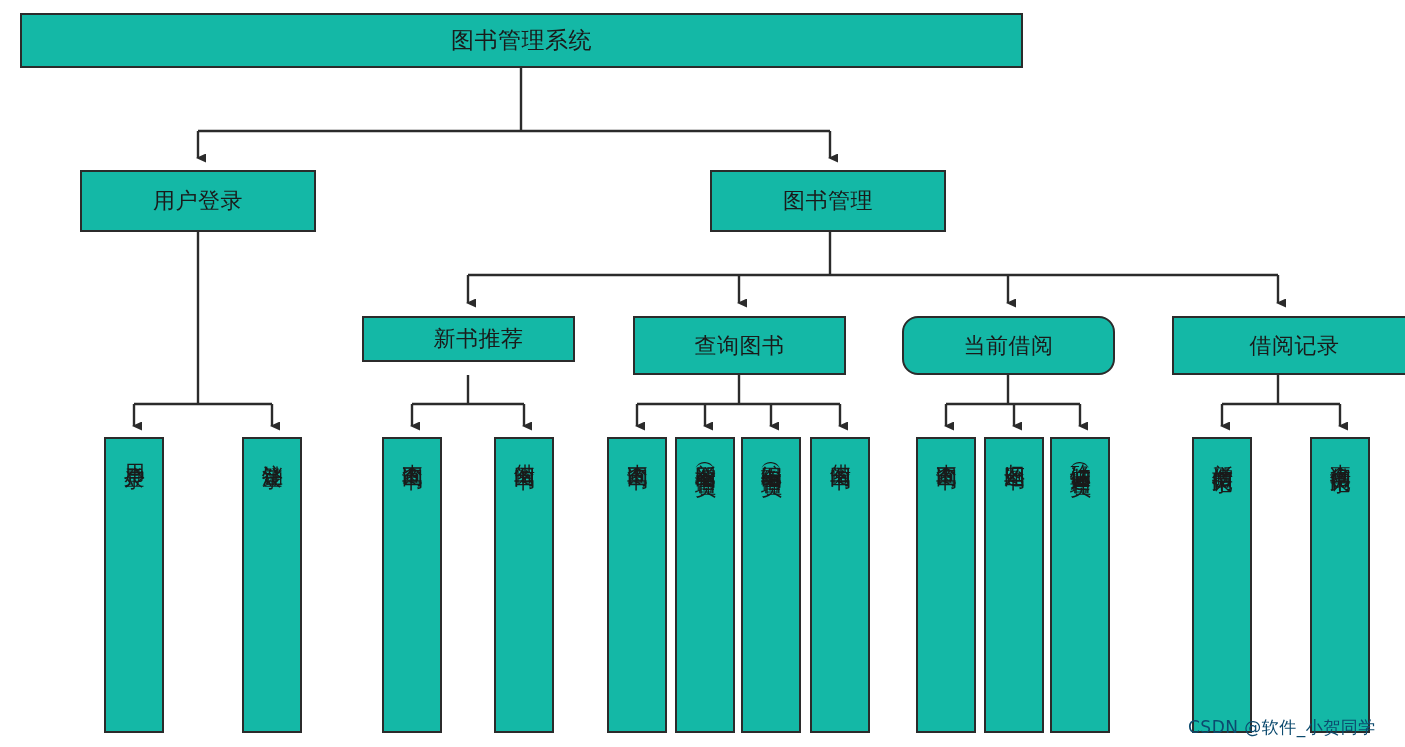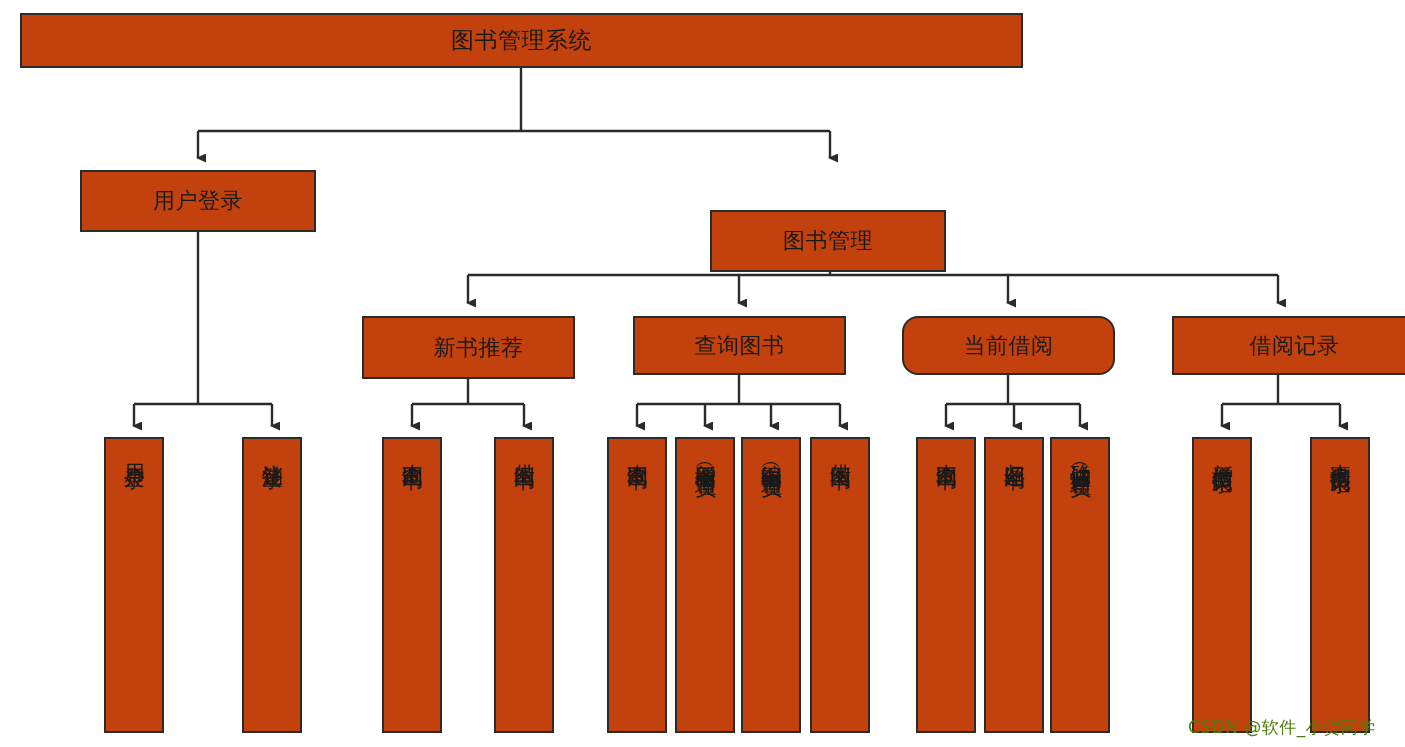--- a/index.html
+++ b/index.html
@@ -21,21 +21,21 @@
     position: absolute;
     left: 0;
     top: 0;
     width: 1405px;
     height: 747px;
     pointer-events: none;
   }
   .node {
     position: absolute;
     box-sizing: border-box;
-    background: #c2410c;
+    background: #14b8a6;
     border: 2px solid #2b2b2b;
     display: flex;
     align-items: center;
     justify-content: center;
     z-index: 2;
   }
   .node .label {
     color: #1a1a1a;
     line-height: 1.25;
     text-align: center;
@@ -60,21 +60,21 @@
     text-orientation: upright;
     font-size: 21px;
     letter-spacing: 2px;
     line-height: 1;
   }
   .watermark {
     position: absolute;
     left: 1188px;
     top: 716px;
     font-size: 17px;
-    color: #4d7c0f;
+    color: #0c4a6e;
     letter-spacing: 0.5px;
     z-index: 3;
     white-space: nowrap;
   }
 </style>
 </head>
 <body>
 
 <div id="canvas">
 
@@ -128,25 +128,25 @@
     </g>
   </svg>
 
   <div class="node horiz root" style="left:20px; top:13px; width:1003px; height:55px;">
     <span class="label">图书管理系统</span>
   </div>
 
   <div class="node horiz" style="left:80px; top:170px; width:236px; height:62px;">
     <span class="label">用户登录</span>
   </div>
-  <div class="node horiz" style="left:710px; top:170px; width:236px; height:62px;margin-top:40px;">
+  <div class="node horiz" style="left:710px; top:170px; width:236px; height:62px;">
     <span class="label">图书管理</span>
   </div>
 
-  <div class="node horiz" style="left:362px; top:316px; width:213px; height:63px;padding-left:20px;">
+  <div class="node horiz" style="left:362px; top:316px; width:213px; height:46px;padding-left:20px;">
     <span class="label">新书推荐</span>
   </div>
   <div class="node horiz" style="left:633px; top:316px; width:213px; height:59px;">
     <span class="label">查询图书</span>
   </div>
   <div class="node horiz" style="left:902px; top:316px; width:213px; height:59px;border-radius:16px;">
     <span class="label">当前借阅</span>
   </div>
   <div class="node horiz" style="left:1172px; top:316px; width:245px; height:59px;">
     <span class="label">借阅记录</span>

